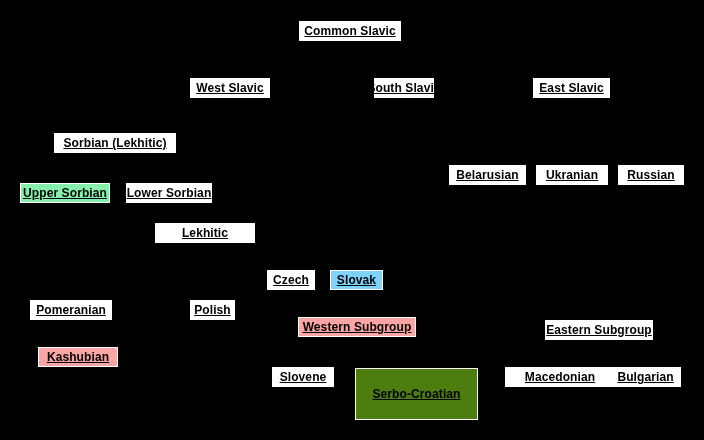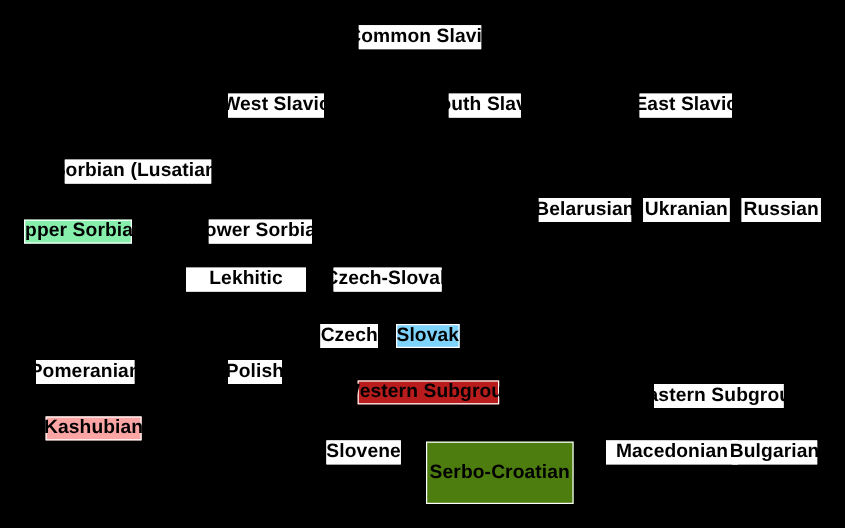--- a/index.html
+++ b/index.html
@@ -18,48 +18,48 @@
   .node {
     position: absolute;
     background: #ffffff;
     color: #000000;
     border: 1px solid #ffffff;
     box-sizing: border-box;
     display: flex;
     align-items: center;
     justify-content: center;
     font-weight: bold;
-    font-size: 16px;
+    font-size: 12px;
     line-height: 1;
     letter-spacing: 0.1px;
     text-align: center;
     white-space: nowrap;
     padding: 0 2px;
+    text-decoration: underline;
   }
 </style>
 </head>
 <body>
 
 <div id="diagram-canvas" style="width: 704px; height: 440px; background: rgb(0, 0, 0);">
     <div class="node" style="left: 299px; top: 21px; width: 102px; height: 20px; background: rgb(255, 255, 255); color: rgb(0, 0, 0);">Common Slavic</div>
     <div class="node" style="left: 190px; top: 78px; width: 80px; height: 20px; background: rgb(255, 255, 255); color: rgb(0, 0, 0);">West Slavic</div>
     <div class="node" style="left: 374px; top: 78px; width: 60px; height: 20px; background: rgb(255, 255, 255); color: rgb(0, 0, 0);">South Slavic</div>
     <div class="node" style="left: 533px; top: 78px; width: 77px; height: 20px; background: rgb(255, 255, 255); color: rgb(0, 0, 0);">East Slavic</div>
-    <div class="node" style="left: 54px; top: 133px; width: 122px; height: 20px; background: rgb(255, 255, 255); color: rgb(0, 0, 0);">Sorbian (Lusatian)</div>
+    <div class="node" style="left: 54px; top: 133px; width: 122px; height: 20px; background: rgb(255, 255, 255); color: rgb(0, 0, 0);">Sorbian (Lekhitic)</div>
     <div class="node" style="left: 449px; top: 165px; width: 77px; height: 20px; background: rgb(255, 255, 255); color: rgb(0, 0, 0);">Belarusian</div>
     <div class="node" style="left: 536px; top: 165px; width: 72px; height: 20px; background: rgb(255, 255, 255); color: rgb(0, 0, 0);">Ukranian</div>
     <div class="node" style="left: 618px; top: 165px; width: 66px; height: 20px; background: rgb(255, 255, 255); color: rgb(0, 0, 0); text-align: center;">Russian</div>
     <div class="node" style="left: 20px; top: 183px; width: 90px; height: 20px; background: #86efac; color: rgb(0, 0, 0);">Upper Sorbian</div>
-    <div class="node" style="left: 126px; top: 183px; width: 86px; height: 20px; background: rgb(255, 255, 255); color: rgb(0, 0, 0); margin-left: 48px;">Lower Sorbian</div>
+    <div class="node" style="left: 126px; top: 183px; width: 86px; height: 20px; background: rgb(255, 255, 255); color: rgb(0, 0, 0);">Lower Sorbian</div>
     <div class="node" style="left: 155px; top: 223px; width: 100px; height: 20px; background: rgb(255, 255, 255); color: rgb(0, 0, 0);">Lekhitic</div>
-    <div class="node" style="left: 278px; top: 223px; width: 90px; height: 20px; background: rgb(255, 255, 255); color: rgb(0, 0, 0);">Czech-Slovak</div>
     <div class="node" style="left: 267px; top: 270px; width: 48px; height: 20px; background: rgb(255, 255, 255); color: rgb(0, 0, 0);">Czech</div>
     <div class="node" style="left: 330px; top: 270px; width: 53px; height: 20px; background: #7dd3fc; color: rgb(0, 0, 0);">Slovak</div>
     <div class="node" style="left: 30px; top: 300px; width: 82px; height: 20px; background: rgb(255, 255, 255); color: rgb(0, 0, 0);">Pomeranian</div>
     <div class="node" style="left: 190px; top: 300px; width: 45px; height: 20px; background: rgb(255, 255, 255); color: rgb(0, 0, 0);">Polish</div>
-    <div class="node" style="left: 298px; top: 317px; width: 118px; height: 20px; background: #b91c1c; color: rgb(0, 0, 0); text-align: center;">Western Subgroup</div>
+    <div class="node" style="left: 298px; top: 317px; width: 118px; height: 20px; background: #fca5a5; color: rgb(0, 0, 0); text-align: center;">Western Subgroup</div>
     <div class="node" style="left: 545px; top: 320px; width: 108px; height: 20px; background: rgb(255, 255, 255); color: rgb(0, 0, 0);">Eastern Subgroup</div>
     <div class="node" style="left: 38px; top: 347px; width: 80px; height: 20px; background: #fca5a5; color: rgb(0, 0, 0);">Kashubian</div>
     <div class="node" style="left: 272px; top: 367px; width: 62px; height: 20px; background: rgb(255, 255, 255); color: rgb(0, 0, 0);">Slovene</div>
     <div class="node" style="left: 355px; top: 368px; width: 123px; height: 52px; background: #4d7c0f; color: rgb(0, 0, 0);">Serbo-Croatian</div>
     <div class="node" style="left: 505px; top: 367px; width: 110px; height: 20px; background: rgb(255, 255, 255); color: rgb(0, 0, 0);">Macedonian</div>
     <div class="node" style="left: 610px; top: 367px; width: 71px; height: 20px; background: rgb(255, 255, 255); color: rgb(0, 0, 0);">Bulgarian</div>
   </div>
 
 </body></html>

